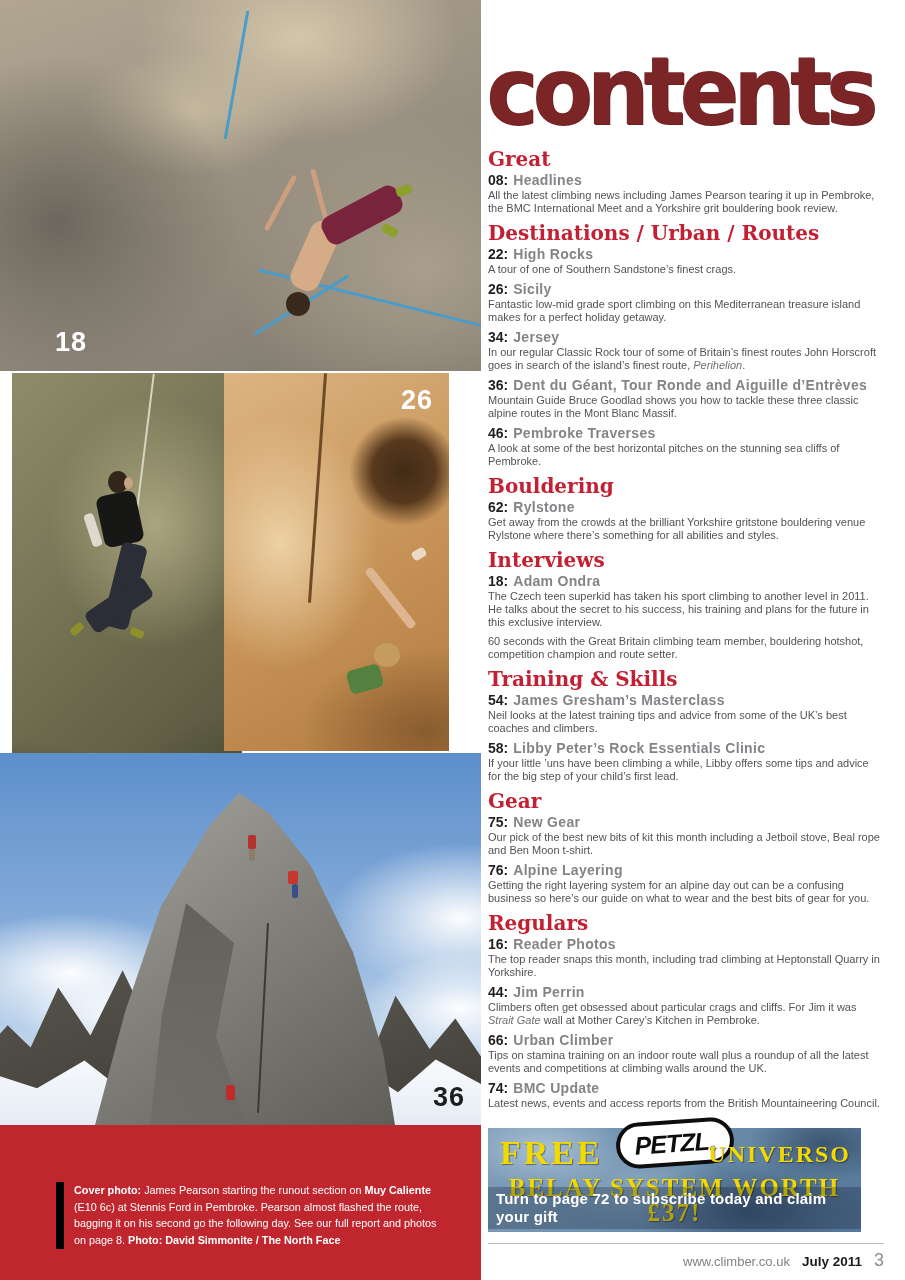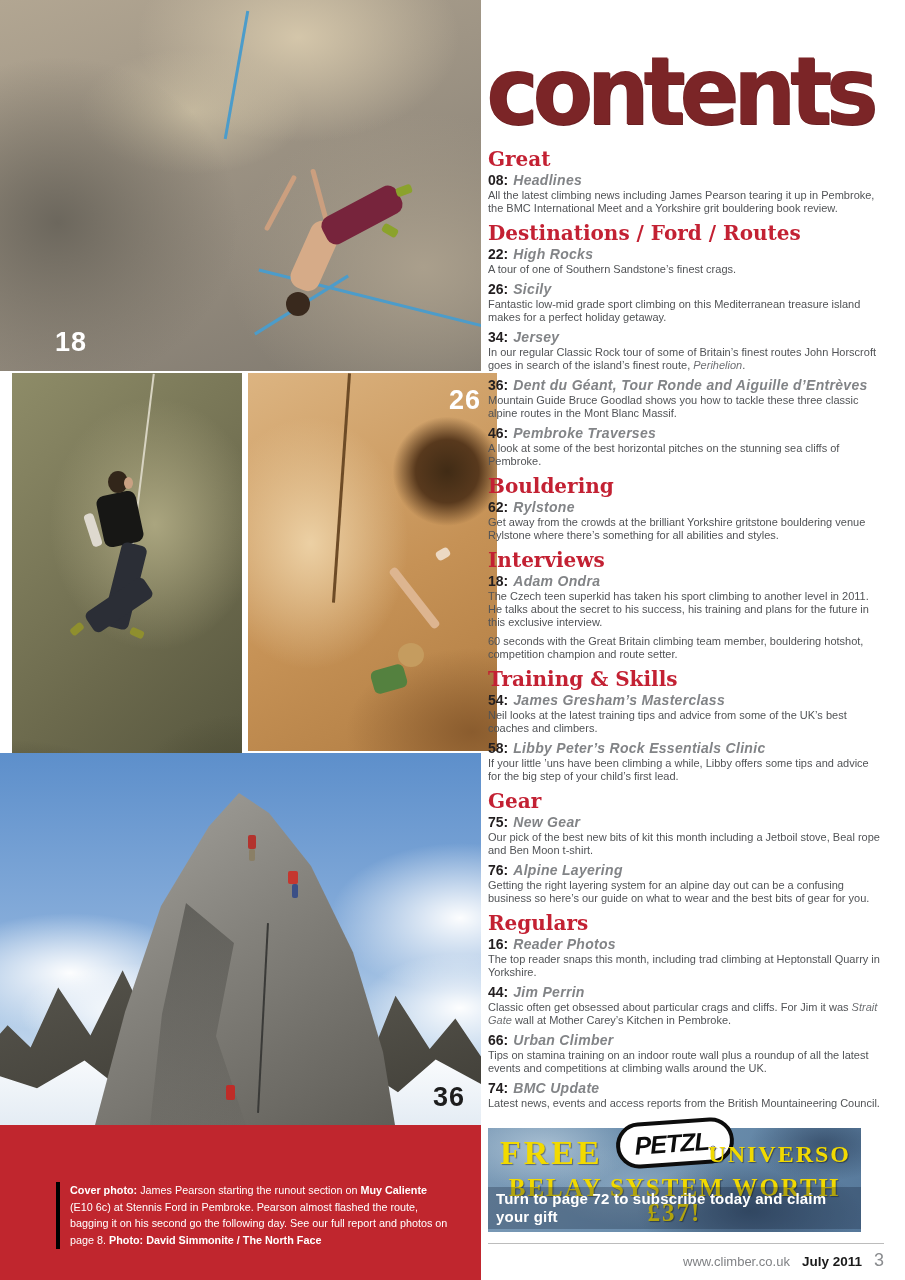--- a/index.html
+++ b/index.html
@@ -17,21 +17,21 @@
       radial-gradient(ellipse 160px 90px at 40% 30%, #c3b79d 0%, rgba(195,183,157,0) 70%),
       linear-gradient(160deg, #b2a692 0%, #968d7f 55%, #7e786e 100%);
   }
   .photo-mid-left { left:12px; top:373px; width:230px; height:472px;
     background:
       radial-gradient(ellipse 150px 180px at 62% 32%, #aaa57f 0%, rgba(170,165,127,0) 70%),
       radial-gradient(ellipse 220px 140px at 0% 100%, #2e2d1f 0%, rgba(46,45,31,0) 75%),
       radial-gradient(ellipse 160px 120px at 100% 90%, #4a4a33 0%, rgba(74,74,51,0) 70%),
       linear-gradient(135deg, #8e8c68 0%, #6c6a4d 55%, #50503a 100%);
   }
-  .photo-mid-right { left:248px; top:373px; width:249px; height:378px;
+  .photo-mid-right { left:224px; top:373px; width:225px; height:378px;
     background:
       radial-gradient(circle 70px at 80% 26%, #402b15 0%, #58391d 45%, rgba(88,57,29,0) 78%),
       radial-gradient(ellipse 140px 180px at 25% 45%, #ecd0a4 0%, rgba(236,208,164,0) 70%),
       radial-gradient(ellipse 180px 120px at 90% 95%, #8a5c2e 0%, rgba(138,92,46,0) 70%),
       linear-gradient(150deg, #dcb481 0%, #c69256 55%, #b07c42 100%);
   }
   .photo-bottom { left:0; top:753px; width:481px; height:372px;
     background: linear-gradient(#5d8fcb 0%, #84abd9 45%, #b9d1ea 75%, #d7e4f2 100%);
     padding-left: 20px;
   }
@@ -77,35 +77,35 @@
   }
   .ridge { background:linear-gradient(160deg,#5a5850,#3e3c35); }
   .snow { background:linear-gradient(#ffffff,#e4ecf4); }
   .alpinist-body { border-radius:2px; }
 
   
   .pg-label { position:absolute; font:700 27px/1 "Liberation Sans", sans-serif; color:#ffffff; letter-spacing:1px; }
   .pg-label.dark { color:#1d1d1d; }
 
   
-  .caption { position:absolute; left:56px; top:57px; width:392px; border-left:4px solid #000000;
+  .caption { position:absolute; left:56px; top:57px; width:392px; border-left:8px solid #000000;
     padding-left:10px; color:#ffffff; font:10.8px/1.55 "Liberation Sans", sans-serif; }
   .caption b { font-weight:700; }
 
   
   .main-title { position:absolute; left:486px; top:46px; width:400px;
     font:700 88px/0.95 "DejaVu Sans", sans-serif; letter-spacing:-6px; color:#7b2527;
     transform:scaleY(1.08); transform-origin:top left;
     text-shadow:1px 1px 0 #6a1f22; }
   .toc { position:absolute; left:488px; top:142px; width:396px; }
   .sec-heading { font:700 20px/1.2 "DejaVu Serif", serif; color:#c32133; margin:5px 0 2px; letter-spacing:0; }
   .entry { margin-bottom:6px; }
   .entry h3 { font:700 14px/15px "Liberation Sans", sans-serif; margin-bottom:1px; }
   .entry .num { color:#231f20; margin-right:5px;margin-top:46px; }
-  .entry .etitle { color:#828487; letter-spacing:.3px;font-style:italic; }
+  .entry .etitle { color:#828487; letter-spacing:.3px; }
   .entry .desc { font:11px/13px "Liberation Sans", sans-serif; color:#515356; }
   .entry .desc i { font-style:italic; color:#6e7073; }
 
   
   .banner { position:absolute; left:488px; top:1128px; width:373px; height:104px;
     background:
       radial-gradient(ellipse 120px 60px at 15% 20%, rgba(210,225,235,.55), rgba(210,225,235,0) 70%),
       radial-gradient(ellipse 150px 70px at 70% 80%, rgba(20,35,60,.45), rgba(20,35,60,0) 75%),
       radial-gradient(ellipse 100px 50px at 90% 15%, rgba(25,40,65,.5), rgba(25,40,65,0) 75%),
       radial-gradient(ellipse 130px 60px at 40% 55%, rgba(160,185,205,.5), rgba(160,185,205,0) 70%),
@@ -201,21 +201,21 @@
   <h1 class="main-title">contents</h1>
 
   <div class="toc">
 
     <h2 class="sec-heading">Great</h2>
     <div class="entry">
       <h3><span class="num">08:</span><span class="etitle">Headlines</span></h3>
       <p class="desc">All the latest climbing news including James Pearson tearing it up in Pembroke, the BMC International Meet and a Yorkshire grit bouldering book review.</p>
     </div>
 
-    <h2 class="sec-heading">Destinations / Ford / Routes</h2>
+    <h2 class="sec-heading">Destinations / Urban / Routes</h2>
     <div class="entry">
       <h3><span class="num">22:</span><span class="etitle">High Rocks</span></h3>
       <p class="desc">A tour of one of Southern Sandstone’s finest crags.</p>
     </div>
     <div class="entry">
       <h3><span class="num">26:</span><span class="etitle">Sicily</span></h3>
       <p class="desc">Fantastic low-mid grade sport climbing on this Mediterranean treasure island makes for a perfect holiday getaway.</p>
     </div>
     <div class="entry">
       <h3><span class="num">34:</span><span class="etitle">Jersey</span></h3>
@@ -265,21 +265,21 @@
       <p class="desc">Getting the right layering system for an alpine day out can be a confusing business so here’s our guide on what to wear and the best bits of gear for you.</p>
     </div>
 
     <h2 class="sec-heading">Regulars</h2>
     <div class="entry">
       <h3><span class="num">16:</span><span class="etitle">Reader Photos</span></h3>
       <p class="desc">The top reader snaps this month, including trad climbing at Heptonstall Quarry in Yorkshire.</p>
     </div>
     <div class="entry">
       <h3><span class="num">44:</span><span class="etitle">Jim Perrin</span></h3>
-      <p class="desc"><span>Classic often get obsessed about particular crags and cliffs. For Jim it was </span><i>Strait Gate</i><span> wall at Mother Carey’s Kitchen in Pembroke.</span></p>
+      <p class="desc"><span>Climbers often get obsessed about particular crags and cliffs. For Jim it was </span><i>Strait Gate</i><span> wall at Mother Carey’s Kitchen in Pembroke.</span></p>
     </div>
     <div class="entry">
       <h3><span class="num">66:</span><span class="etitle">Urban Climber</span></h3>
       <p class="desc">Tips on stamina training on an indoor route wall plus a roundup of all the latest events and competitions at climbing walls around the UK.</p>
     </div>
     <div class="entry">
       <h3><span class="num">74:</span><span class="etitle">BMC Update</span></h3>
       <p class="desc">Latest news, events and access reports from the British Mountaineering Council.</p>
     </div>
 

